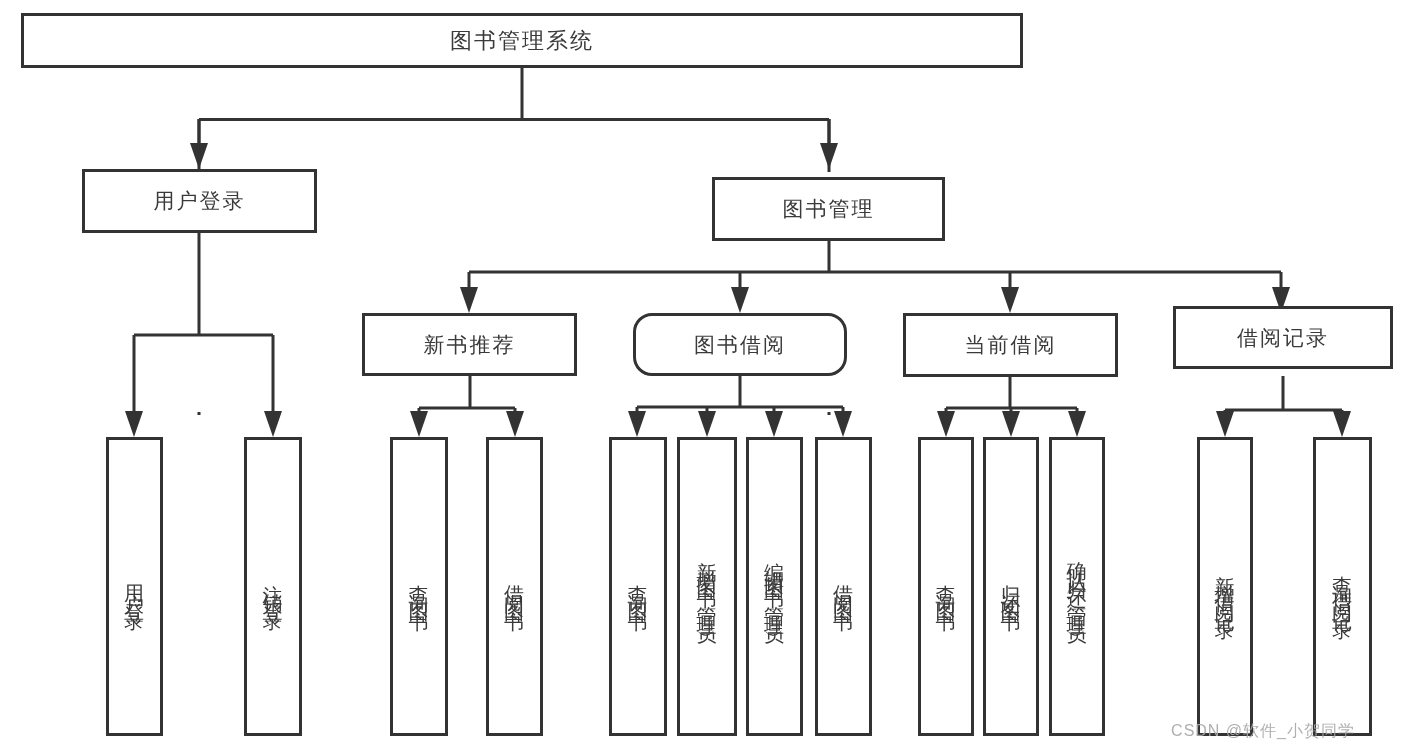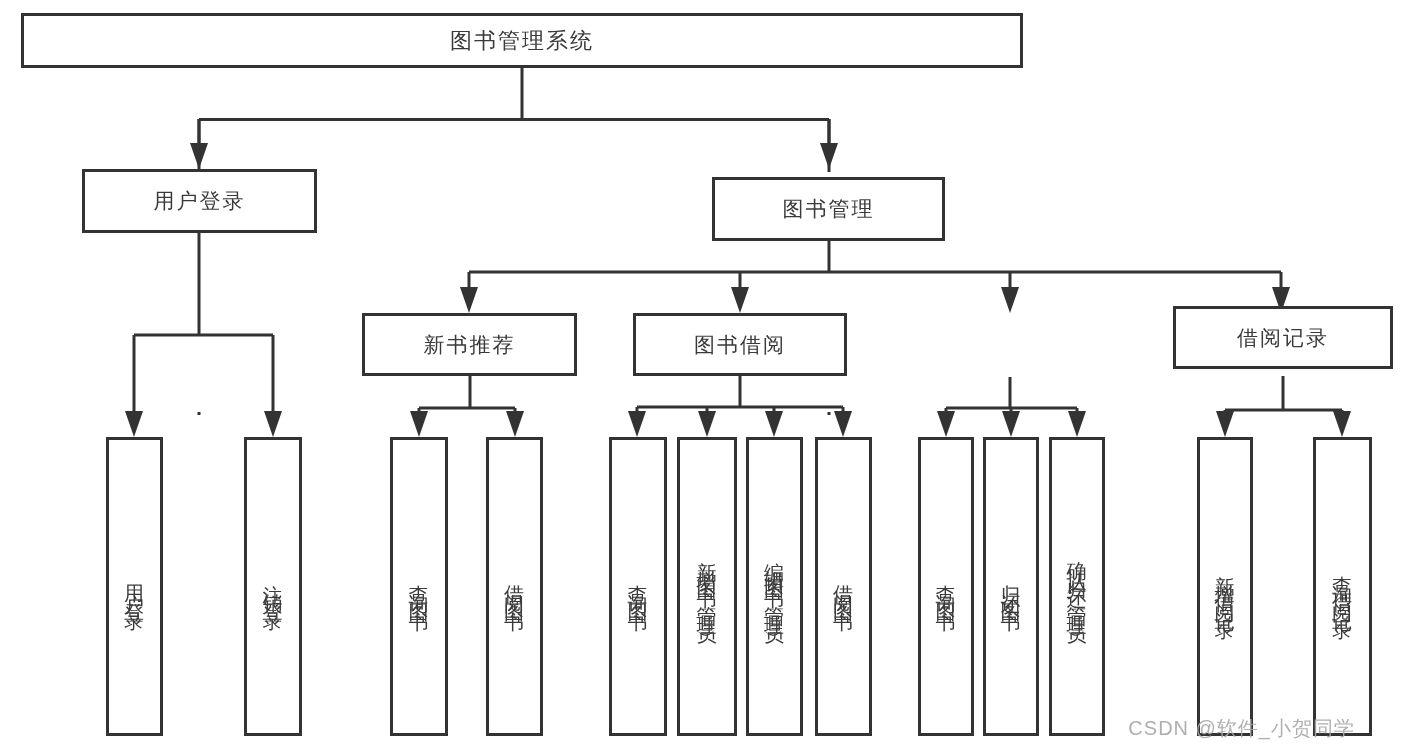--- a/index.html
+++ b/index.html
@@ -16,21 +16,21 @@
   }
   .node.h-root{font-size:22px;}
   .node.h{font-size:21px;}
   .node.v{
     writing-mode:vertical-rl;text-orientation:mixed;
     font-size:20px;letter-spacing:9px;line-height:1;
     padding:6px 0;
   }
   .watermark{
     position:absolute;right:8px;bottom:5px;z-index:5;
-    font-size:20px;color:rgba(168,168,168,0.92);letter-spacing:1px;white-space:nowrap;
+    font-size:16px;color:rgba(168,168,168,0.92);letter-spacing:1px;white-space:nowrap;
   }
 </style>
 </head>
 <body>
 
 <div class="stage">
 
   <svg class="wires" width="1405" height="747" viewBox="0 0 1405 747">
     <g stroke="#333333" stroke-width="3" fill="none">
 
@@ -84,21 +84,22 @@
       <polygon points="1333,411 1351,411 1342,437"></polygon>
     </g>
   </svg>
 
   <div class="node h-root" style="left:21px;top:13px;width:1002px;height:55px;">图书管理系统</div>
 
   <div class="node h" style="left:82px;top:169px;width:235px;height:64px;">用户登录</div>
   <div class="node h" style="left:712px;top:177px;width:233px;height:64px;">图书管理</div>
 
   <div class="node h" style="left:362px;top:313px;width:215px;height:63px;">新书推荐</div>
-  <div class="node h" style="left:633px;top:313px;width:214px;height:63px;">图书借阅</div>
+  <div class="node h" style="left:633px;top:313px;width:214px;height:63px;border-radius:19px;">图书借阅</div>
+  <div class="node h" style="left:903px;top:313px;width:215px;height:64px;">当前借阅</div>
   <div class="node h" style="left:1173px;top:306px;width:220px;height:63px;">借阅记录</div>
 
   <div class="node v" style="left:106px;top:437px;width:57px;height:299px;">用户登录</div>
   <div class="node v" style="left:244px;top:437px;width:58px;height:299px;">注销登录</div>
 
   <div class="node v" style="left:390px;top:437px;width:58px;height:299px;">查询图书</div>
   <div class="node v" style="left:486px;top:437px;width:57px;height:299px;">借阅图书</div>
 
   <div class="node v" style="left:609px;top:437px;width:58px;height:299px;">查询图书</div>
   <div class="node v" style="left:677px;top:437px;width:60px;height:299px;">新增图书（管理员）</div>

